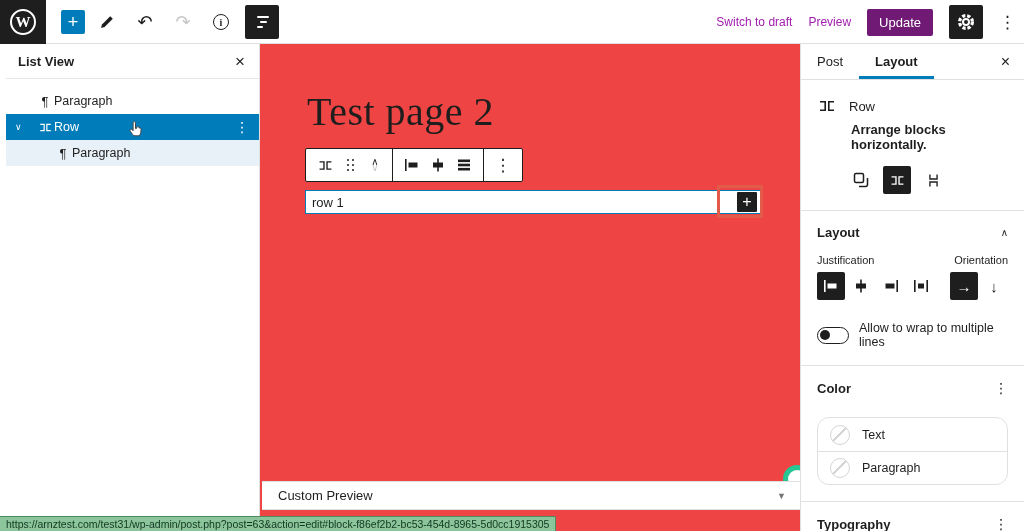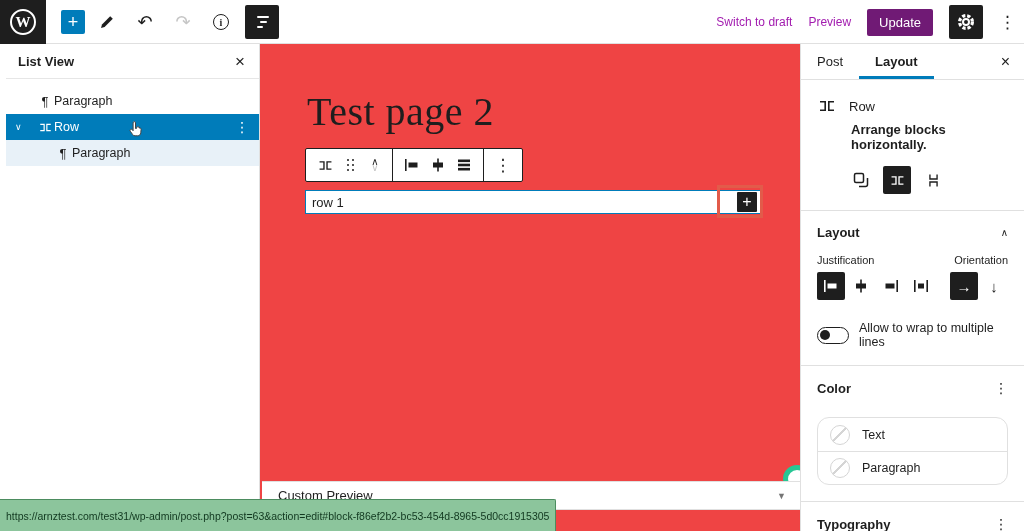--- a/index.html
+++ b/index.html
@@ -99,21 +99,21 @@
   .toggle .knob { position:absolute; left:2px; top:2px; width:10px; height:10px; border-radius:50%; background:#1e1e1e; }
   .wrap-label { font-size:12.5px; }
   .color-box { margin-top:21px; border:1px solid #e0e0e0; border-radius:12px; }
   .color-row { height:33px; display:flex; align-items:center; gap:12px; padding:0 12px; }
   .color-row + .color-row { border-top:1px solid #e0e0e0; }
   .swatch { width:20px; height:20px; border-radius:50%; border:1px solid #d5d5d5; background:
     linear-gradient(135deg, transparent 44%, #d5d5d5 44%, #d5d5d5 52%, transparent 52%); }
   .color-label { font-size:12.5px; }
 
   
-  .status-tip { position:absolute; left:0; bottom:0; height:32px; background:#8cc59c; border:1px solid #4c8c5f; border-left:none; border-bottom:none; border-top-right-radius:2px; display:flex; align-items:center; padding:0 6px; font-size:10.5px; color:#11381f; z-index:40; white-space:nowrap; }
+  .status-tip { position:absolute; left:0; bottom:0; height:15px; background:#8cc59c; border:1px solid #4c8c5f; border-left:none; border-bottom:none; border-top-right-radius:2px; display:flex; align-items:center; padding:0 6px; font-size:10.5px; color:#11381f; z-index:40; white-space:nowrap; }
 
   .cursor-hand { position:absolute; left:128px; top:120px; z-index:50; pointer-events:none; }
 </style>
 </head>
 <body>
 
 <svg width="0" height="0" style="position:absolute">
   <defs>
     <g id="row-icon-g">
       <path d="M9 5 V15 H3 V13.4 H7.4 V6.6 H3 V5 Z" fill="currentColor"></path>

